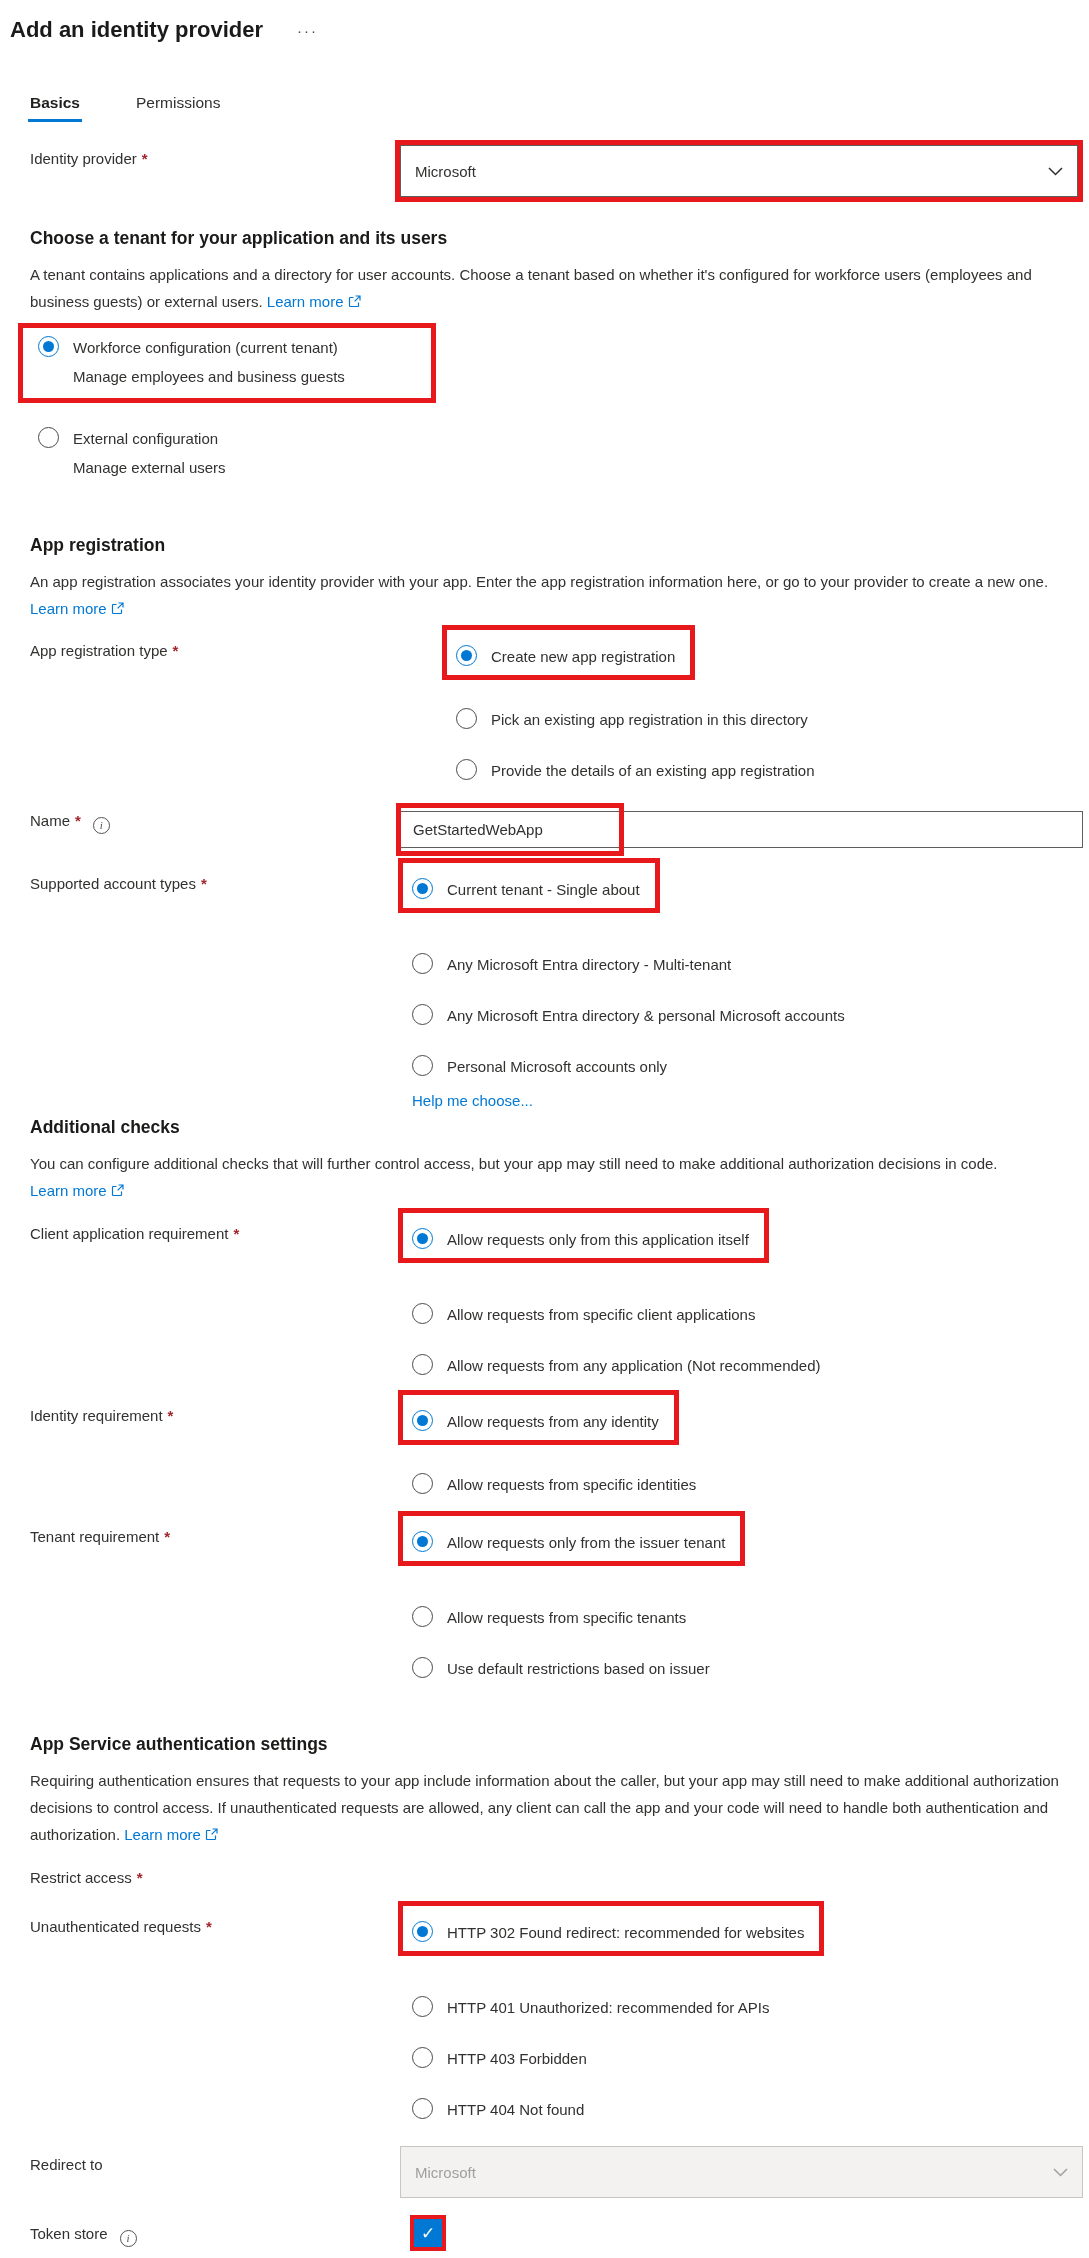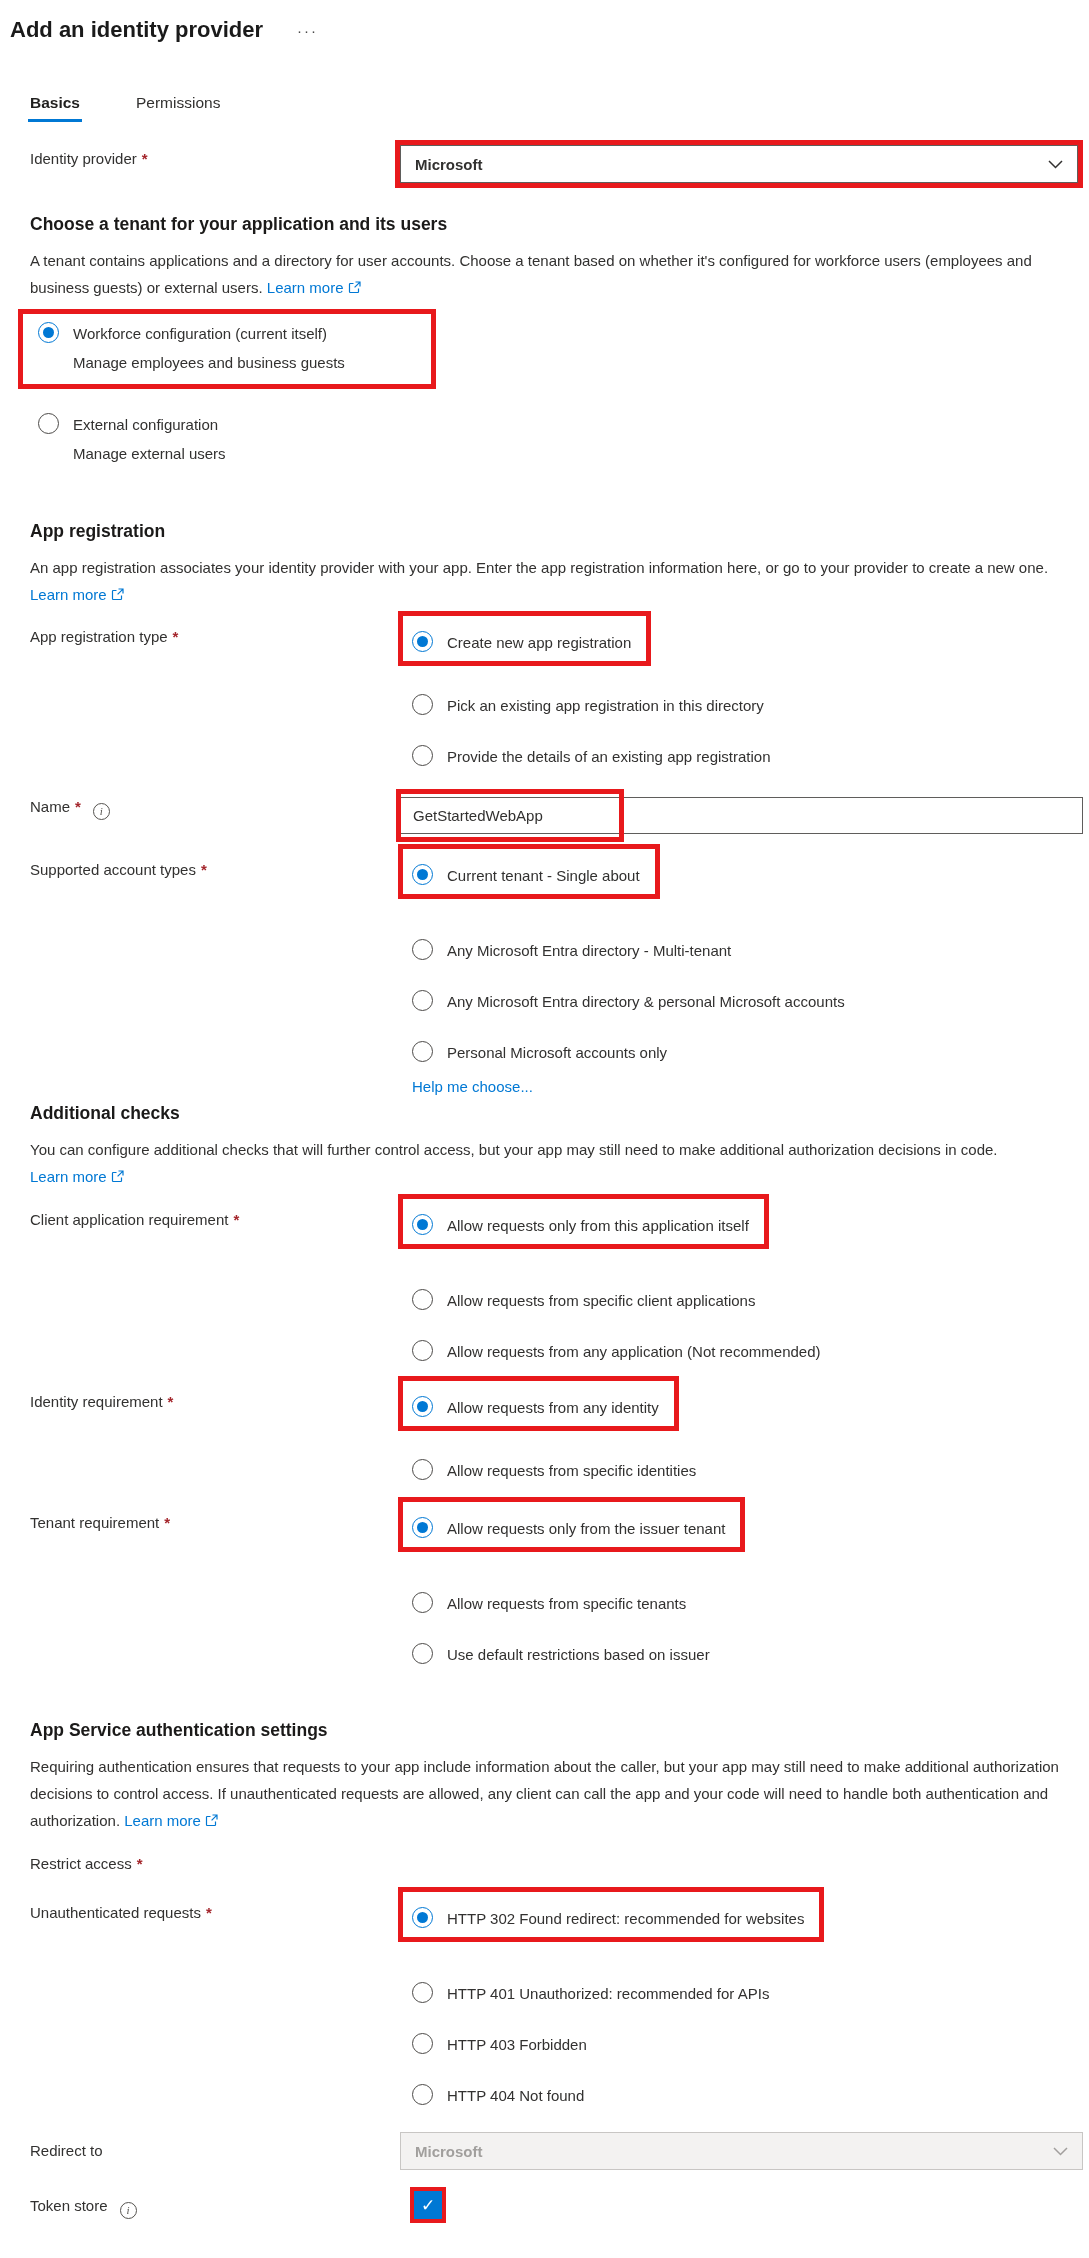--- a/index.html
+++ b/index.html
@@ -47,37 +47,37 @@
   .annot-box{border:5px solid var(--annot);width:fit-content;padding:15px 15px 7px 2px;margin-left:-2px;}
   .annot-box .radio-option{margin-top:0;padding-left:7px;}
   .gap-before{margin-top:40px !important;}
   
   .tenant-group{margin-left:0;}
   .tenant-group .radio-option{padding-left:38px;margin-top:24px;}
   .tenant-group .annot-box{margin-left:18px;padding:8px 10px 10px 0;width:418px;}
   .tenant-group .annot-box .radio-option{padding-left:15px;margin-top:0;}
   
   .dd-annot{border:5px solid var(--annot);margin-left:-5px;}
-  .dropdown{height:38px;background:#fff;border:1px solid #5f5d5b;display:flex;align-items:center;justify-content:space-between;padding:0 14px;color:var(--text);cursor:pointer;font-weight:bold;}
+  .dropdown{height:52px;background:#fff;border:1px solid #5f5d5b;display:flex;align-items:center;justify-content:space-between;padding:0 14px;color:var(--text);cursor:pointer;}
   .dropdown.disabled{background:var(--disabled-bg);border-color:#c8c6c4;color:var(--disabled-text);cursor:default;}
   .name-wrap{position:relative;margin-top:9px;}
   .text-input{width:100%;height:37px;border:1px solid #5f5d5b;padding:0 12px;font-size:15px;color:var(--text);font-family:inherit;background:#fff;}
   .name-annot{position:absolute;left:-4px;top:-8px;width:228px;height:53px;border:5px solid var(--annot);pointer-events:none;}
   
   .cb-annot{border:4px solid var(--annot);width:fit-content;margin-top:0;}
   .checkbox{width:28px;height:28px;background:var(--accent);color:#fff;display:flex;align-items:center;justify-content:center;font-size:17px;cursor:pointer;}
   
   .footer-divider{border:none;border-top:1px solid #dcdcdc;margin-top:83px;}
   .footer{display:flex;align-items:center;gap:30px;padding:26px 0 0 10px;}
   
   .mt-idp{margin-top:18px;}
   .mt-h1{margin-top:26px;}
   .mt-workforce{margin-top:8px;}
   .mt-h2{margin-top:56px;}
-  .mt-appreg{margin-top:3px;}
+  .mt-appreg{margin-top:3px;gap:44px;}
   .mt-name{margin-top:20px;}
   .mt-supported{margin-top:10px;}
   .help-link{display:inline-block;margin:14px 0 0 412px;}
   .mt-h3{margin-top:8px;}
   .mt-client{margin-top:4px;}
   .mt-identity{margin-top:13px;}
   .mt-tenantreq{margin-top:15px;}
   .mt-h4{margin-top:54px;}
   .mt-restrict{margin-top:4px;}
   .mt-unauth{margin-top:13px;}
@@ -123,21 +123,21 @@
   <a class="link"><span>Learn more</span><svg class="ext-icon" width="13" height="13" viewBox="0 0 13 13">
         <path d="M5.5 2.5H2.2c-.4 0-.7.3-.7.7v7.6c0 .4.3.7.7.7h7.6c.4 0 .7-.3.7-.7V7.5" fill="none" stroke="#0078d4" stroke-width="1.2"></path>
         <path d="M7.5 1h4.5v4.5M11.7 1.3L6.6 6.4" fill="none" stroke="#0078d4" stroke-width="1.2"></path>
       </svg></a>
 </p>
 <div class="tenant-group mt-workforce">
     <div class="annot-box">
       <div class="radio-option">
         <span class="radio selected"></span>
         <span class="radio-texts">
-          <span class="radio-label">Workforce configuration (current itself)</span>
+          <span class="radio-label">Workforce configuration (current tenant)</span>
           <span class="radio-sublabel">Manage employees and business guests</span>
         </span>
       </div>
     </div>
     <div class="radio-option">
       <span class="radio"></span>
       <span class="radio-texts">
         <span class="radio-label">External configuration</span>
         <span class="radio-sublabel">Manage external users</span>
       </span>

